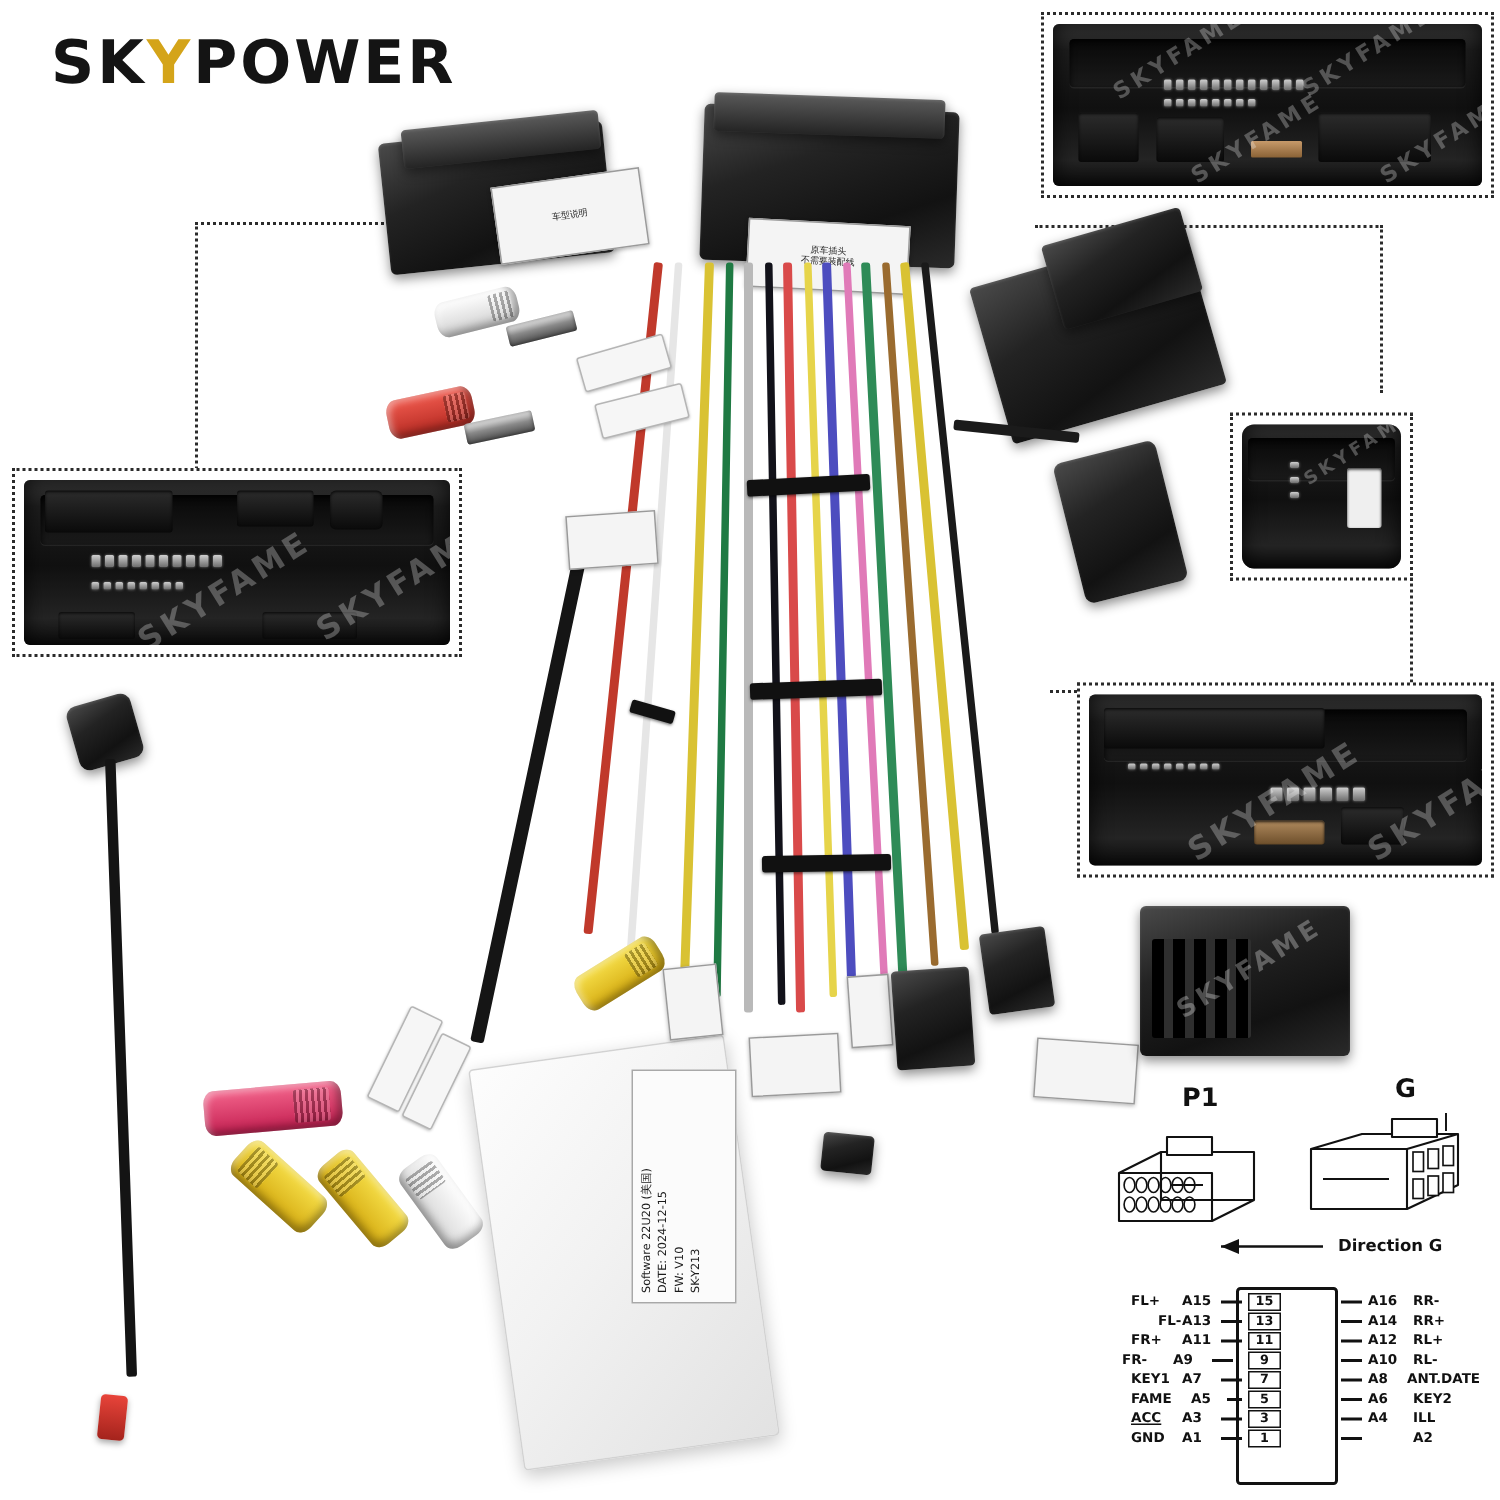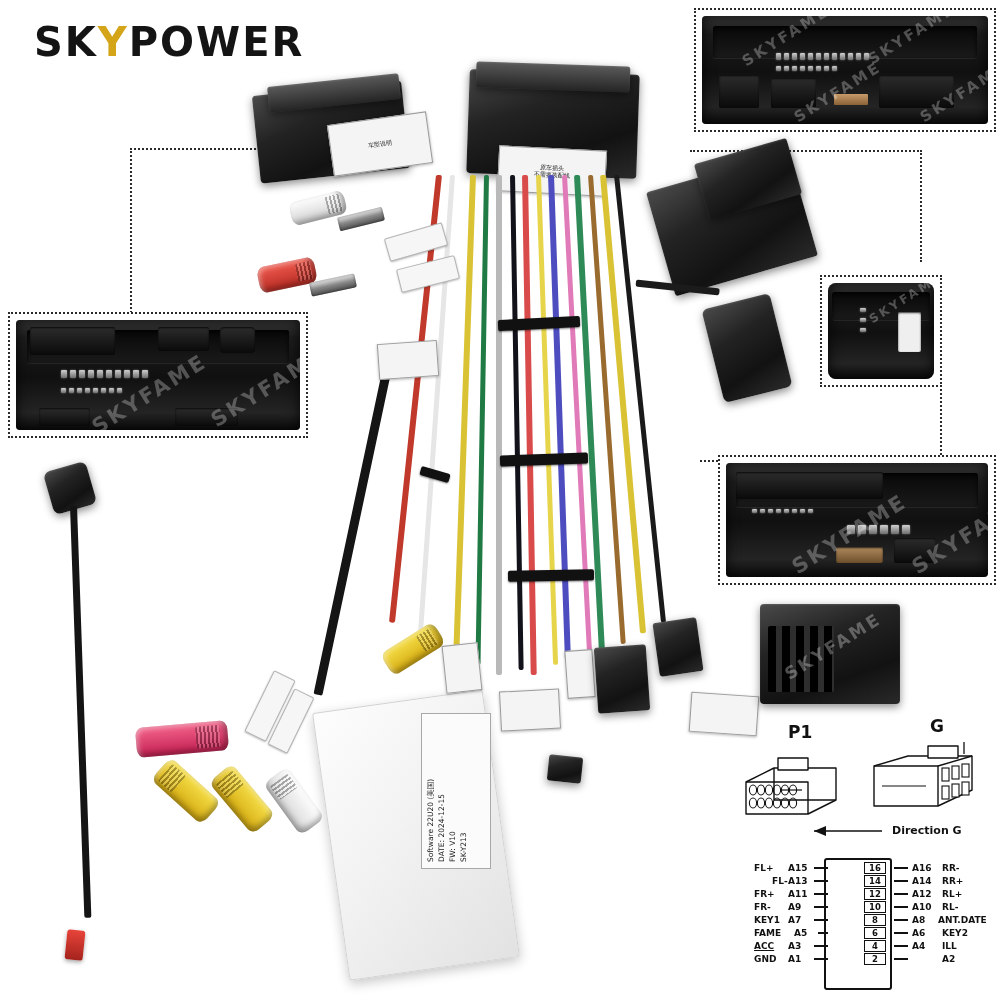--- a/index.html
+++ b/index.html
@@ -448,48 +448,48 @@
       <path d="M2 6 L70 6" stroke="#111" stroke-width="1.6"></path>
       <path d="M2 6 L14 1 L14 11 Z" fill="#111"></path>
     </svg>
     <span class="lbl" id="direction-label" style="position:static;">Direction G</span>
   </div>
 
   <div id="pinout">
 
     <div class="shellwrap"></div>
 
-
-    <div class="pin-col" style="left:116px;">
-      <div class="pinbox">16</div>
-      <div class="pinbox">14</div>
-      <div class="pinbox">12</div>
-      <div class="pinbox">10</div>
-      <div class="pinbox">8</div>
-      <div class="pinbox">6</div>
-      <div class="pinbox">4</div>
-      <div class="pinbox">2</div>
-    </div>
+    <div class="pin-col" style="left:84px;">
+      <div class="pinbox">15</div>
+      <div class="pinbox">13</div>
+      <div class="pinbox">11</div>
+      <div class="pinbox">9</div>
+      <div class="pinbox">7</div>
+      <div class="pinbox">5</div>
+      <div class="pinbox">3</div>
+      <div class="pinbox">1</div>
+    </div>
+
 
     <div class="sidelbl" style="left:0px;top:0px;width:80px;justify-content:flex-end;">
       <span style="width:34px;">FL+</span>
       <span style="width:26px;">A15</span>
       <span class="lead" style="position:static;display:block;width:14px;"></span>
     </div>
     <div class="sidelbl" style="left:0px;top:13px;width:80px;justify-content:flex-end;">
       <span style="width:16px;">FL-</span>
       <span style="width:26px;">A13</span>
       <span class="lead" style="position:static;display:block;width:14px;"></span>
     </div>
     <div class="sidelbl" style="left:0px;top:26px;width:80px;justify-content:flex-end;">
       <span style="width:34px;">FR+</span>
       <span style="width:26px;">A11</span>
       <span class="lead" style="position:static;display:block;width:14px;"></span>
     </div>
-    <div class="sidelbl" style="left:0px;top:39px;width:80px;justify-content:flex-end;">
+    <div class="sidelbl" style="left:0px;top:39px;width:80px;">
       <span style="width:34px;">FR-</span>
       <span style="width:26px;">A9</span>
       <span class="lead" style="position:static;display:block;width:14px;"></span>
     </div>
     <div class="sidelbl" style="left:0px;top:52px;width:80px;justify-content:flex-end;">
       <span style="width:34px;">KEY1</span>
       <span style="width:26px;">A7</span>
       <span class="lead" style="position:static;display:block;width:14px;"></span>
     </div>
     <div class="sidelbl" style="left:0px;top:65px;width:80px;justify-content:flex-end;">

